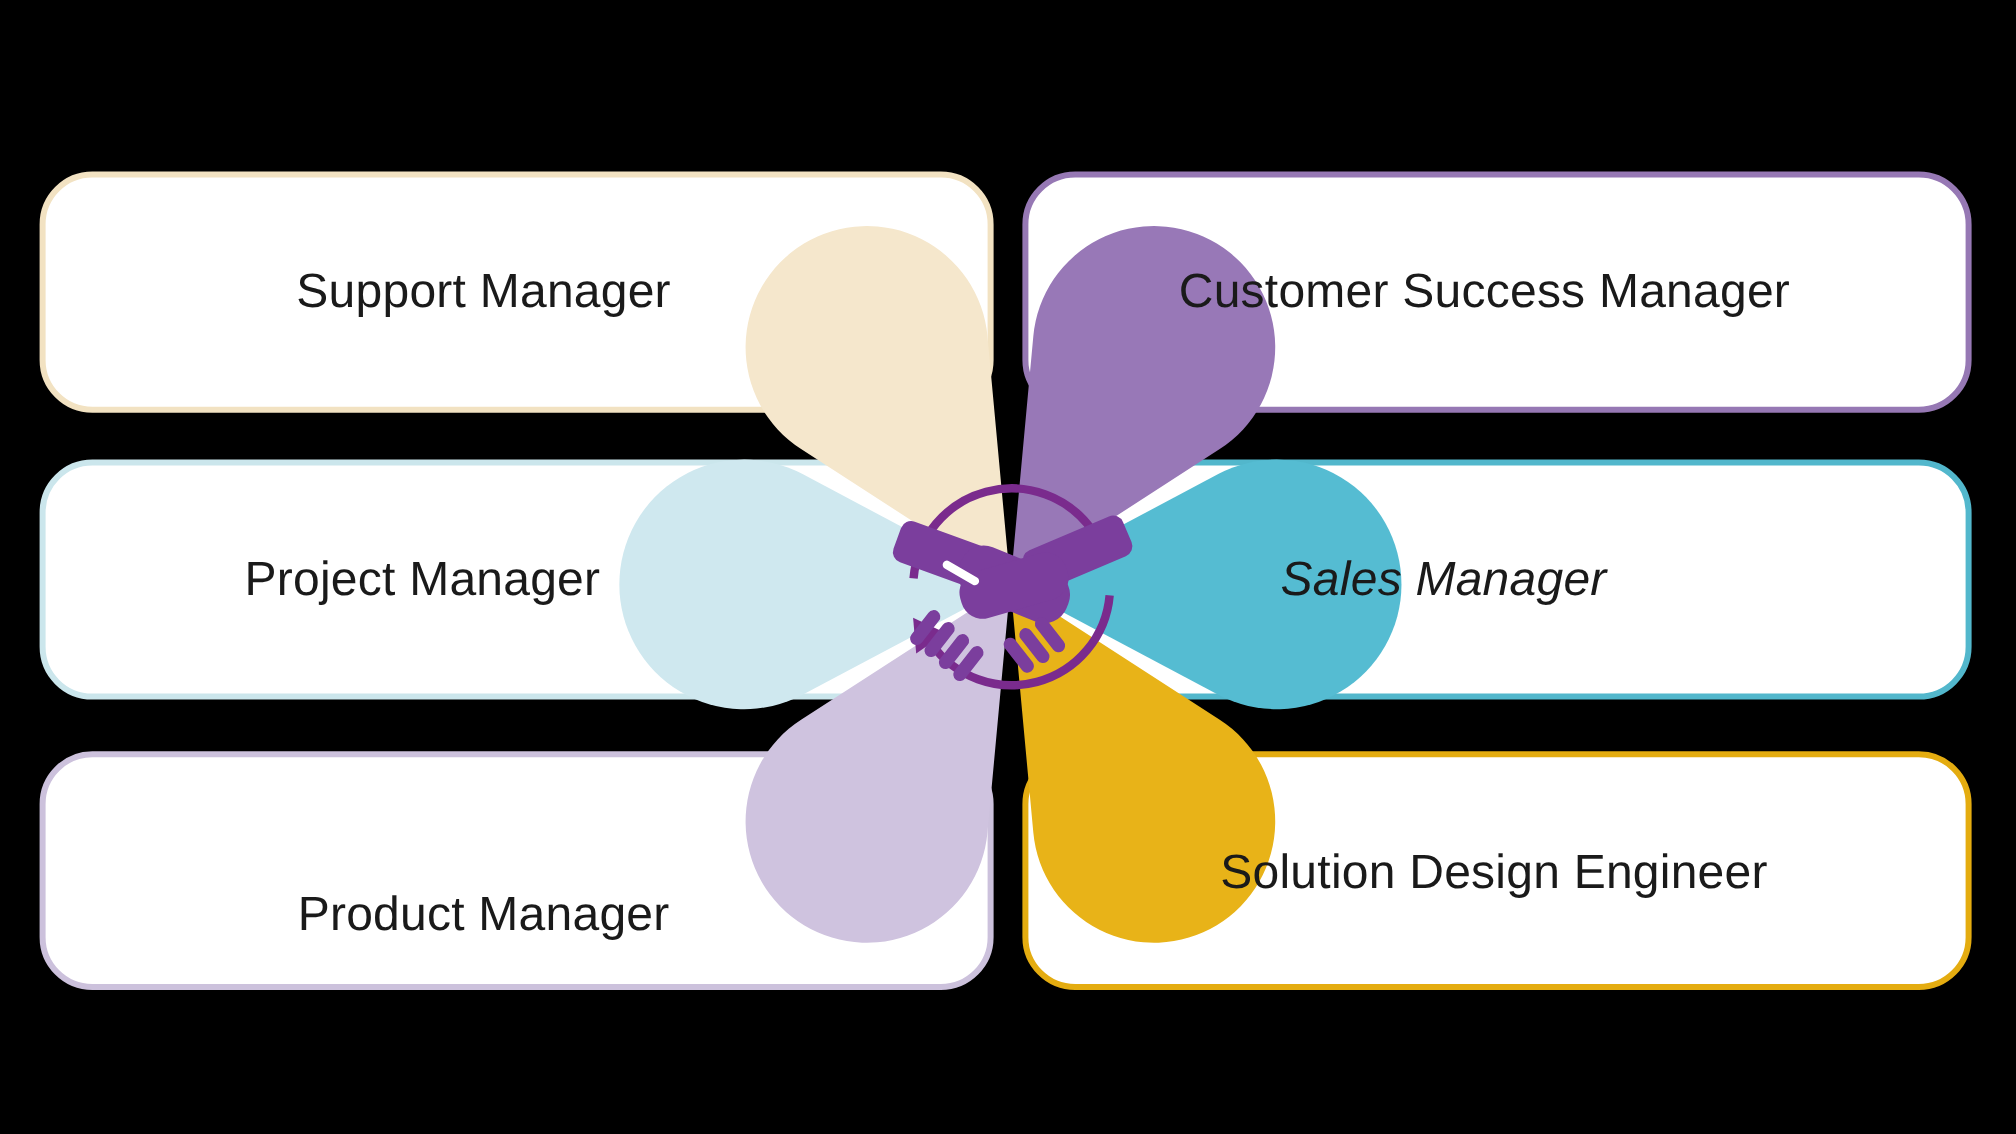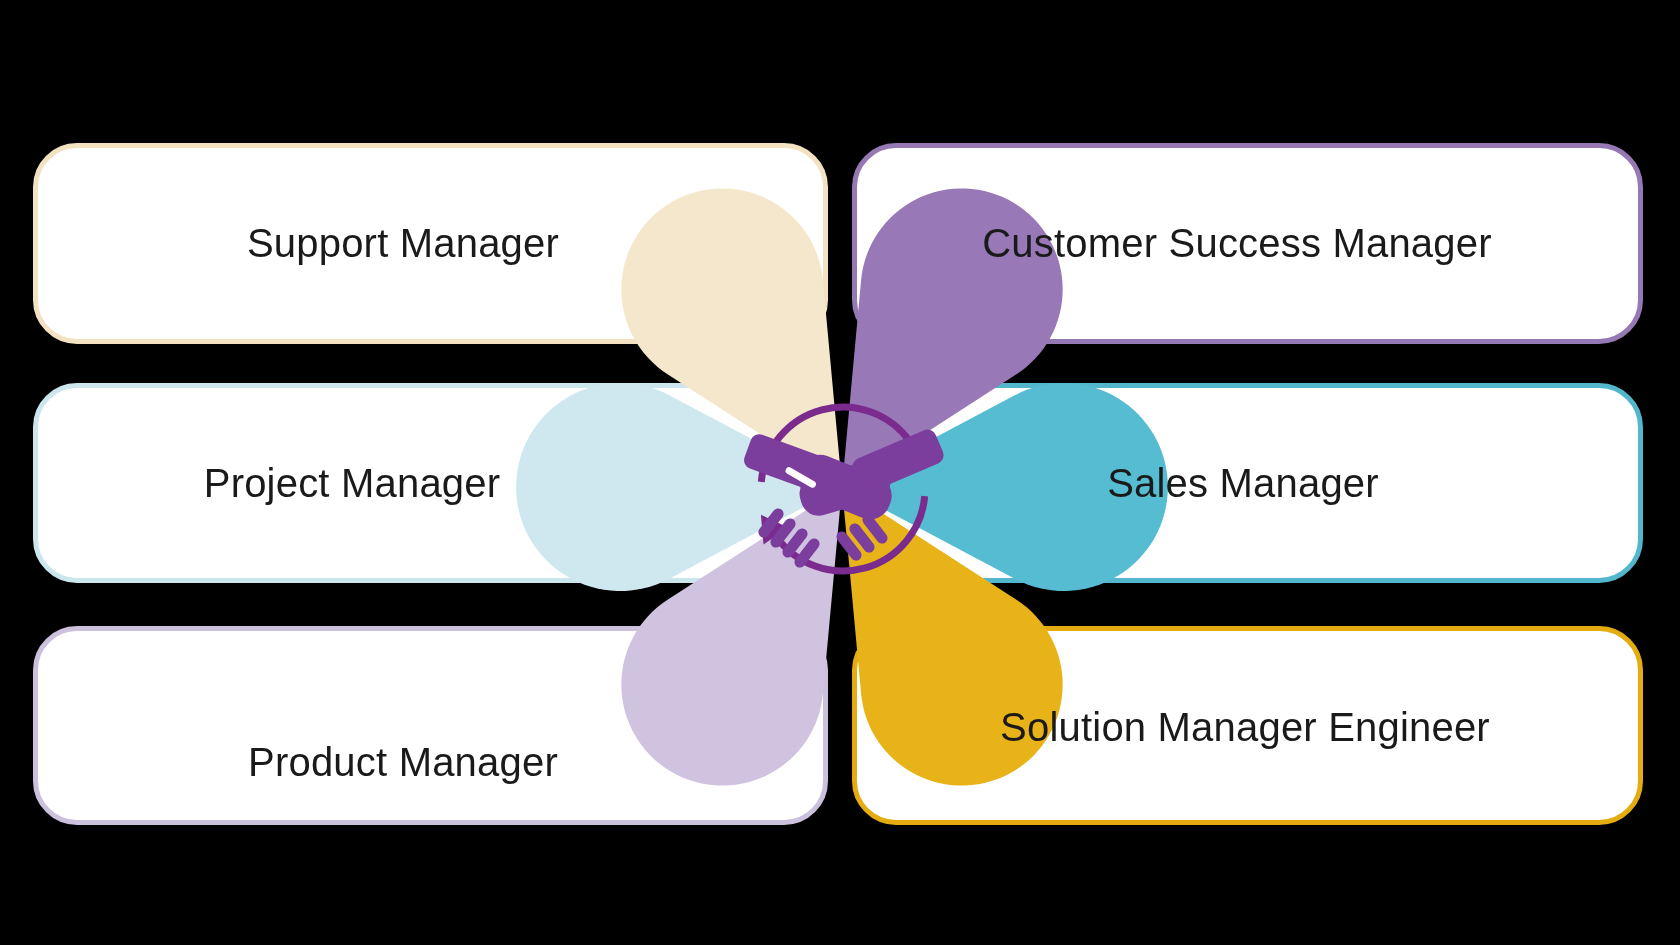--- a/index.html
+++ b/index.html
@@ -37,21 +37,21 @@
     transform: translate(-50%, -50%);
     font-size: 40px;
     line-height: 1.15;
     color: #1a1a1a;
     white-space: nowrap;
     letter-spacing: 0.2px;
   }
   .label-0 { left: 403px;  top: 243px; }
   .label-1 { left: 1237px; top: 243px; }
   .label-2 { left: 352px;  top: 483px; }
-  .label-3 { left: 1243px; top: 483px; }
+  .label-3 { left: 1203px; top: 483px; font-style: italic; }
   .label-4 { left: 403px;  top: 762px; }
   .label-5 { left: 1245px; top: 727px; }
 </style>
 </head>
 <body>
 
 <div id="stage">
 
   <div class="role-box box-0" style="border-color: rgb(242, 226, 194);"></div>
   <div class="role-box box-1" style="border-color: rgb(150, 120, 180);"></div>
@@ -93,14 +93,14 @@
       <rect class="hand-fill" x="856.5" y="521" width="11" height="34" rx="5.5" transform="rotate(-38 862 538)" fill="#7B3E9D"></rect>
       <rect class="hand-fill" x="869.5" y="512" width="11" height="34" rx="5.5" transform="rotate(-38 875 529)" fill="#7B3E9D"></rect>
     </g>
   </svg>
 
   <div class="role-label label-0">Support Manager</div>
   <div class="role-label label-2">Project Manager</div>
   <div class="role-label label-1">Customer Success Manager</div>
   <div class="role-label label-3">Sales Manager</div>
   <div class="role-label label-4">Product Manager</div>
-  <div class="role-label label-5">Solution Manager Engineer</div>
+  <div class="role-label label-5">Solution Design Engineer</div>
 </div>
 
 </body></html>

